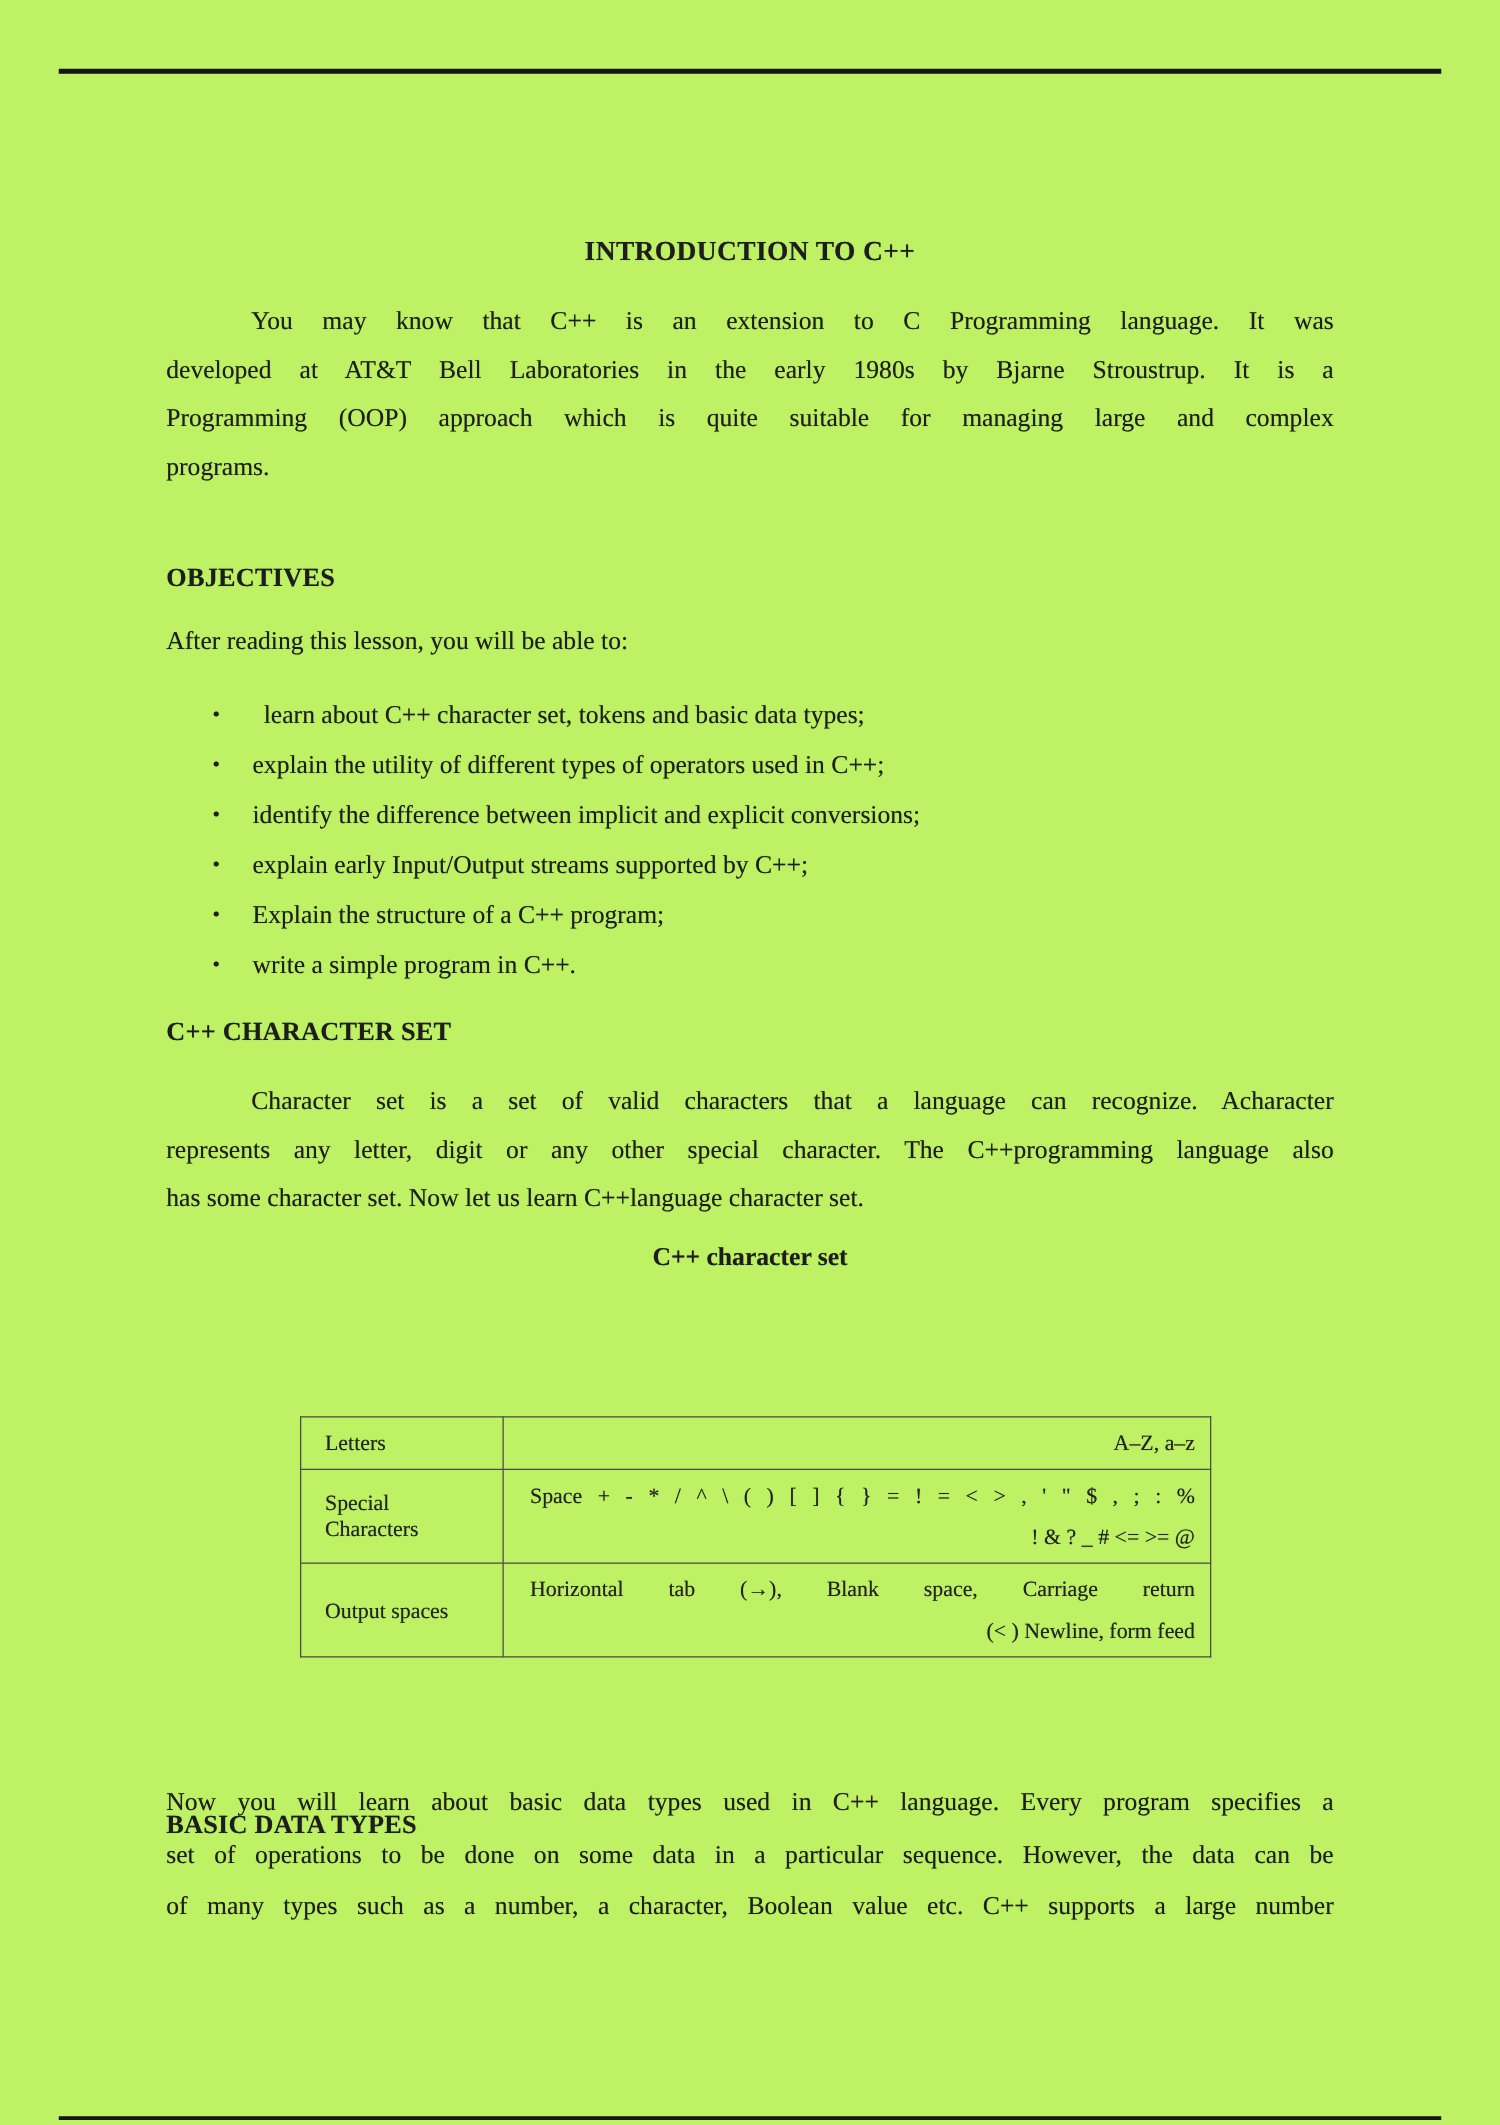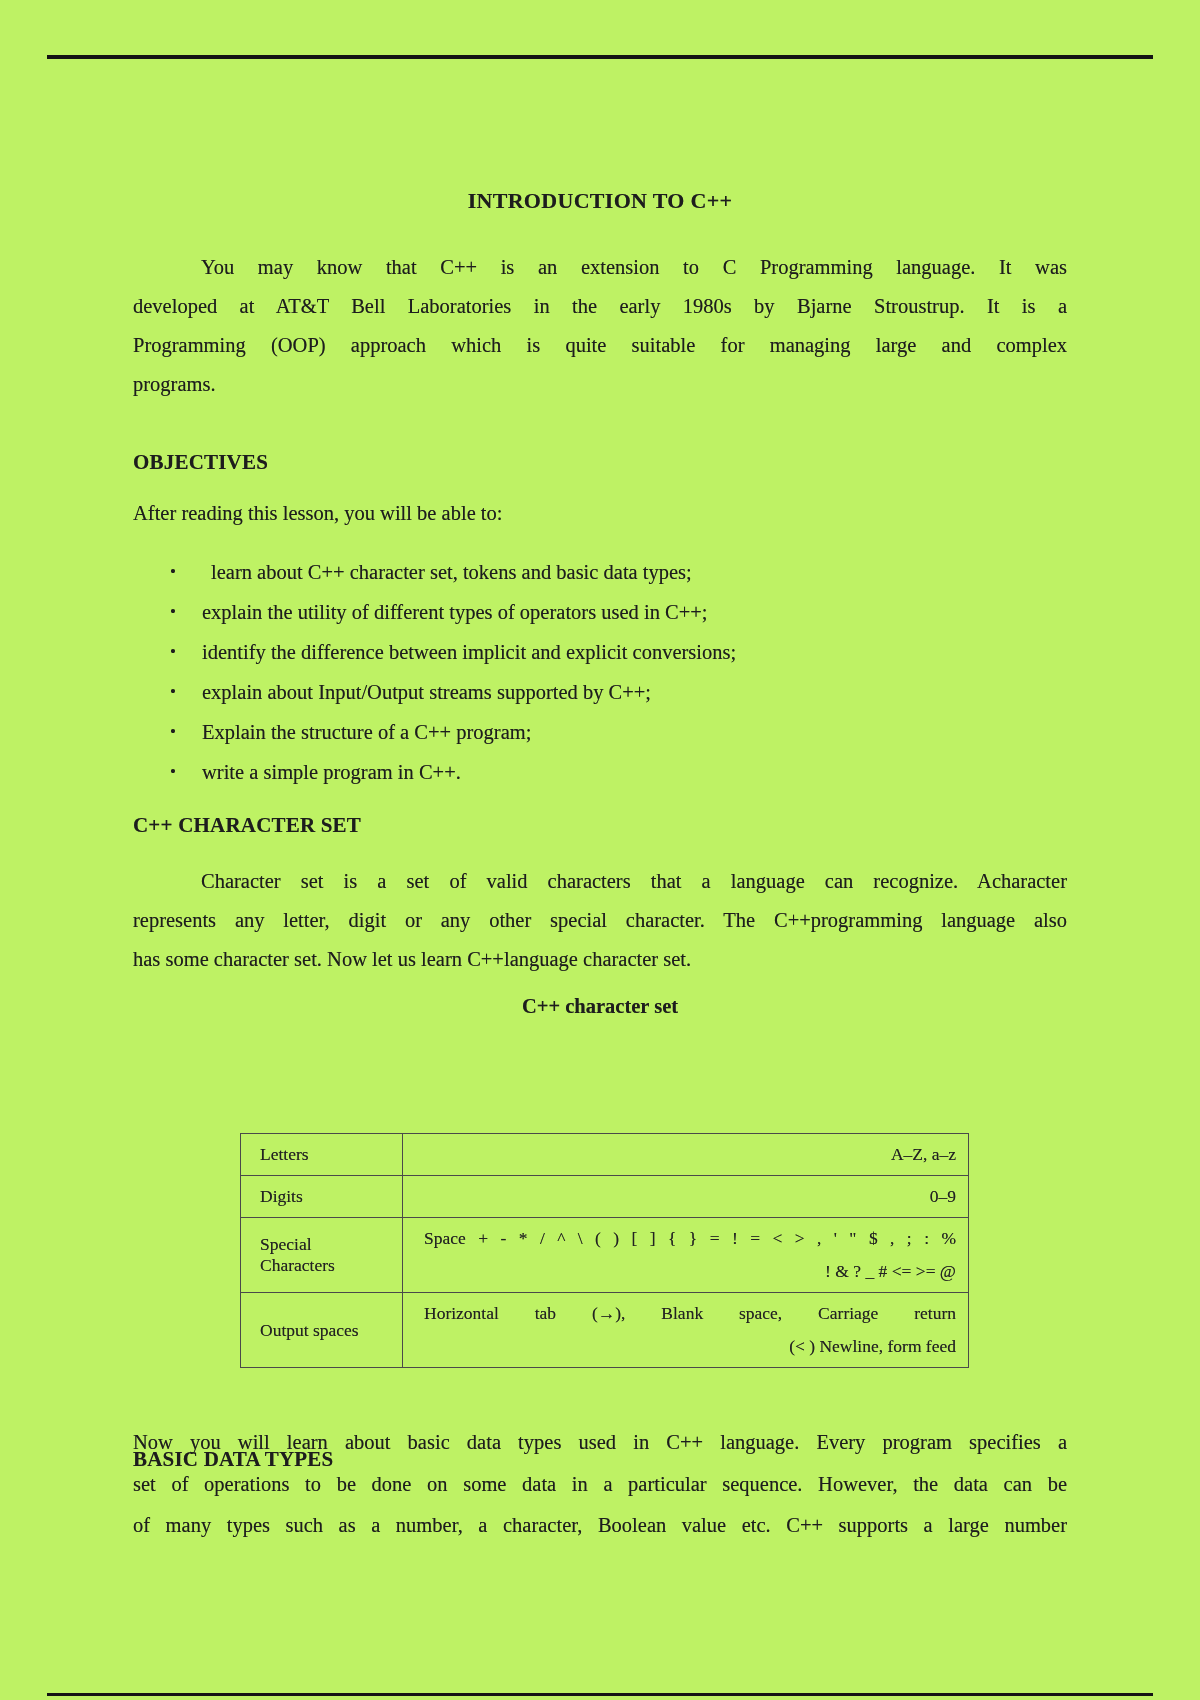--- a/index.html
+++ b/index.html
@@ -20,21 +20,21 @@
     position:absolute;top:188px;left:133px;width:934px;
     text-align:center;font-weight:bold;font-size:22px;letter-spacing:0.3px;
   }
   .para{position:absolute;left:133px;width:934px;font-size:20.5px;}
   .pline{
     line-height:39px;height:39px;white-space:nowrap;
     text-align:justify;text-align-last:justify;
   }
   .pline.last{text-align-last:left;white-space:normal;}
   .pline.indent{padding-left:68px;}
-  .p1{top:248px;}
+  .p1{top:238px;}
   .p2{top:862px;}
   .p3{top:1422px;}
   .p3 .pline{line-height:41.5px;height:41.5px;}
   .section-heading{
     position:absolute;left:133px;
     font-weight:bold;font-size:21px;letter-spacing:0.2px;
   }
   .h-objectives{top:450px;}
   .h-charset{top:813px;}
   .h-basic{top:1447px;}
@@ -97,21 +97,21 @@
     <div class="bullet-item">
       <span class="bullet-dot">•</span>
       <span class="bullet-text">explain the utility of different types of operators used in C++;</span>
     </div>
     <div class="bullet-item">
       <span class="bullet-dot">•</span>
       <span class="bullet-text">identify the difference between implicit and explicit conversions;</span>
     </div>
     <div class="bullet-item">
       <span class="bullet-dot">•</span>
-      <span class="bullet-text">explain about Input/Output streams supported by C++;</span>
+      <span class="bullet-text">explain early Input/Output streams supported by C++;</span>
     </div>
     <div class="bullet-item">
       <span class="bullet-dot">•</span>
       <span class="bullet-text">Explain the structure of a C++ program;</span>
     </div>
     <div class="bullet-item">
       <span class="bullet-dot">•</span>
       <span class="bullet-text">write a simple program in C++.</span>
     </div>
   </div>
@@ -131,26 +131,20 @@
         <col class="c1">
         <col class="c2">
       </colgroup>
     <tbody>
       <tr class="row-h1">
         <td>Letters</td>
         <td class="val">
           <div class="vline">A–Z, a–z</div>
         </td>
       </tr>
-      <tr class="row-h2">
-        <td>Digits</td>
-        <td class="val">
-          <div class="vline">0–9</div>
-        </td>
-      </tr>
       <tr class="row-h3">
         <td>Special Characters</td>
         <td class="val">
           <div class="vline stretch">Space + - * / ^ \ ( ) [ ] { } = ! = &lt; &gt; , ' " $ , ; : %</div>
           <div class="vline">! &amp; ? _ # &lt;= &gt;= @</div>
         </td>
       </tr>
       <tr class="row-h4">
         <td>Output spaces</td>
         <td class="val">

